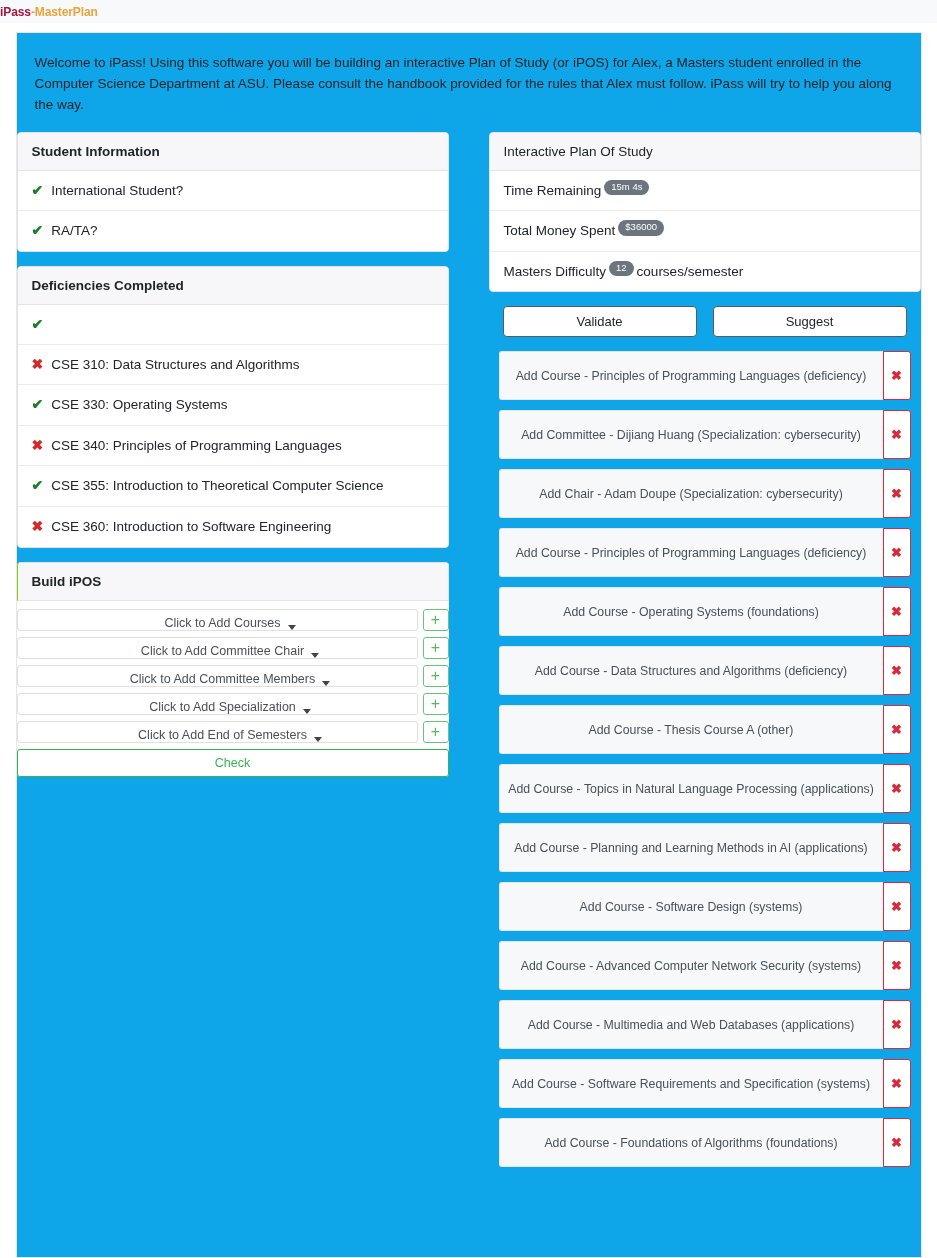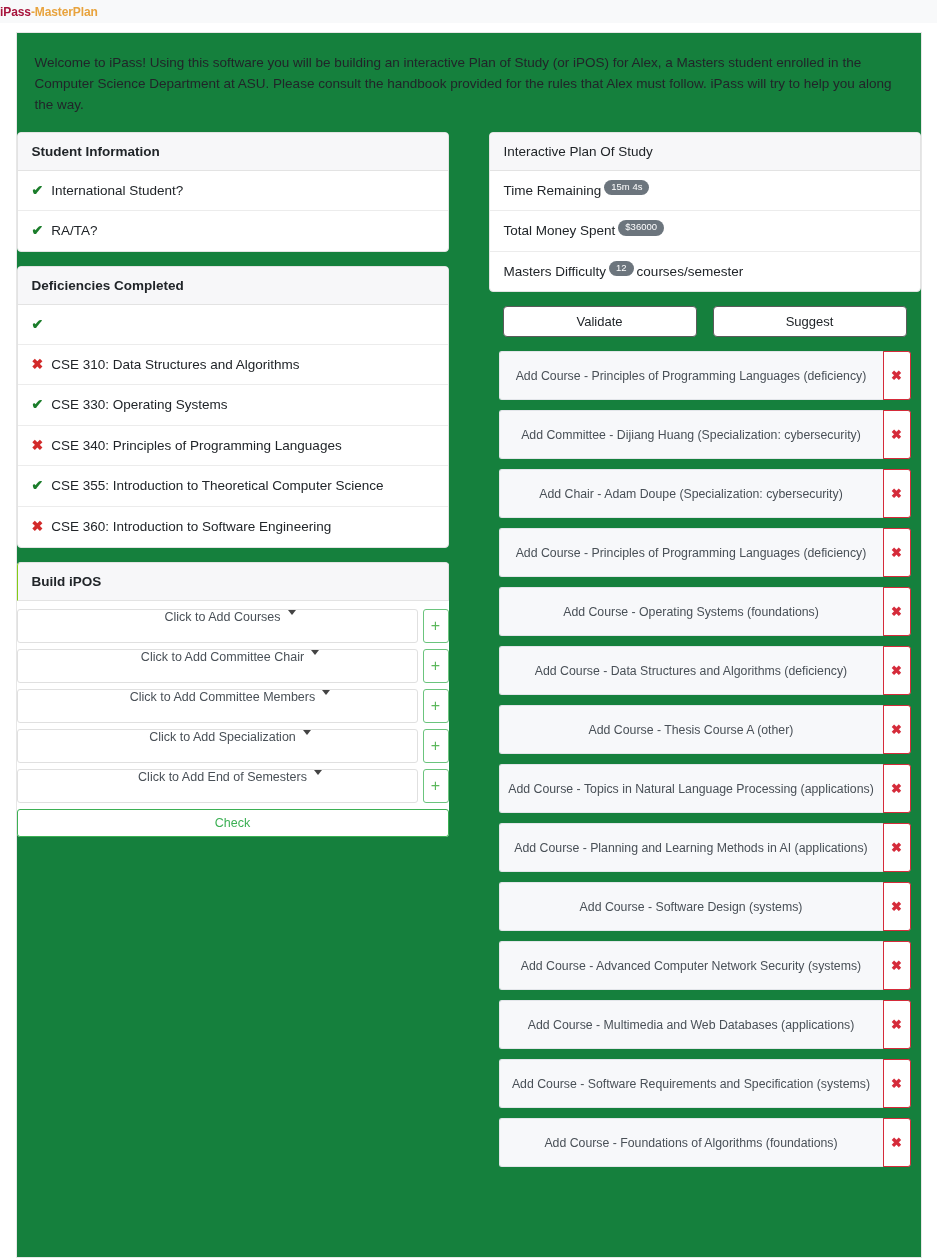--- a/index.html
+++ b/index.html
@@ -28,21 +28,21 @@
   }
   .brand .b1 { color: #a7143c; }
   .brand .b2 { color: #e8a33d; }
 
   
   .container {
     margin: 8px auto;
     width: 906px;
     border: 1px solid #e7e7e7;
     border-top: 1px solid #e7e7e7;
-    background: #15803d;
+    background: #0ea5e9;
     margin-top: 9px;
     padding: 0;
     height: 1226px;
     position: relative;
   }
 
   .welcome {
     padding: 20px 18px 16px 18px;
     font-size: 13.5px;
     line-height: 1.55;
@@ -114,23 +114,23 @@
   .build-row {
     display: flex;
     align-items: stretch;
     margin: 0 0 6px 0;
     padding: 0 0px;
   }
   .build-select {
     flex: 1 1 auto;
     border: 1px solid #e0e0e0;
     border-radius: 3px;
-    height: 34px;
-    display: flex;
-    align-items: flex-start;
+    height: 22px;
+    display: flex;
+    align-items: flex-end;
     justify-content: center;
     font-size: 12.5px;
     color: #495057;
     background: #fff;
     position: relative;
     padding-left: 26px;
   }
   .caret {
     display: inline-block;
     width: 0; height: 0;

